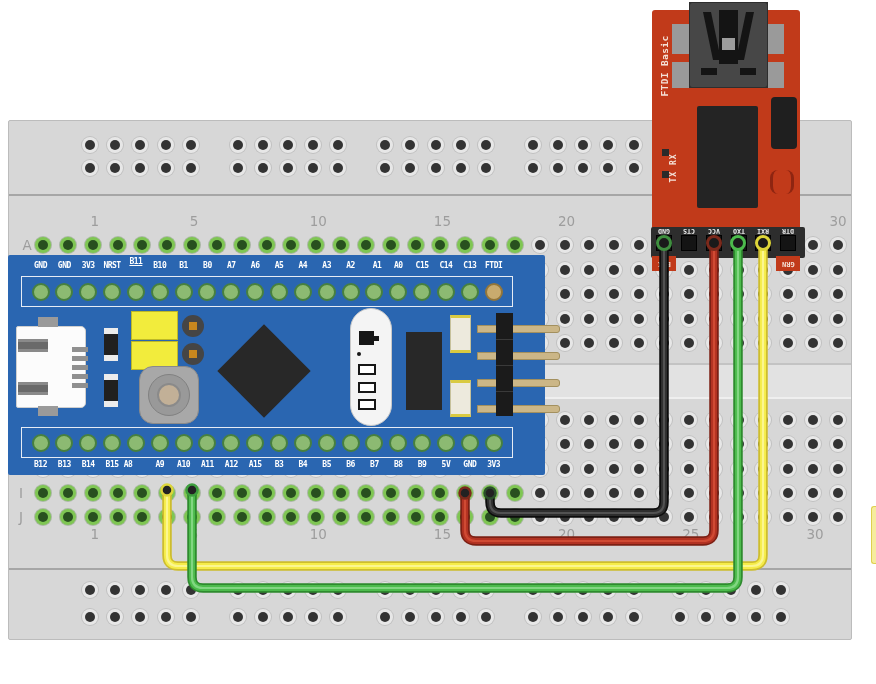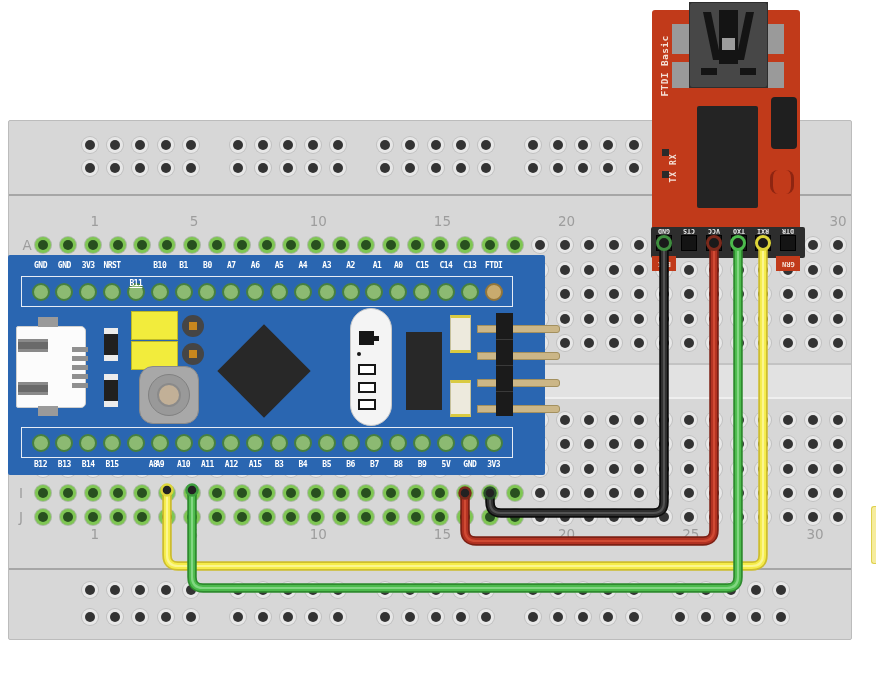--- a/index.html
+++ b/index.html
@@ -553,21 +553,21 @@
     <div id="bp-pins">
         <span class="bpin" style="left: 23.5px; top: 27.5px;"></span>
         <span class="plabel" style="left: 32.5px; top: 6px;">GND</span>
         <span class="bpin" style="left: 47.35px; top: 27.5px;"></span>
         <span class="plabel" style="left: 56.35px; top: 6px;">GND</span>
         <span class="bpin" style="left: 71.2px; top: 27.5px;"></span>
         <span class="plabel" style="left: 80.2px; top: 6px;">3V3</span>
         <span class="bpin" style="left: 95.05px; top: 27.5px;"></span>
         <span class="plabel" style="left: 104.05px; top: 6px;">NRST</span>
         <span class="bpin" style="left: 118.9px; top: 27.5px;"></span>
-        <span class="plabel" style="left: 127.9px; top: 24px; text-decoration: underline;">B11</span>
+        <span class="plabel" style="left: 127.9px; top: 2px; text-decoration: underline;">B11</span>
         <span class="bpin" style="left: 142.75px; top: 27.5px;"></span>
         <span class="plabel" style="left: 151.75px; top: 6px;">B10</span>
         <span class="bpin" style="left: 166.6px; top: 27.5px;"></span>
         <span class="plabel" style="left: 175.6px; top: 6px;">B1</span>
         <span class="bpin" style="left: 190.45px; top: 27.5px;"></span>
         <span class="plabel" style="left: 199.45px; top: 6px;">B0</span>
         <span class="bpin" style="left: 214.3px; top: 27.5px;"></span>
         <span class="plabel" style="left: 223.3px; top: 6px;">A7</span>
         <span class="bpin" style="left: 238.15px; top: 27.5px;"></span>
         <span class="plabel" style="left: 247.15px; top: 6px;">A6</span>
@@ -593,21 +593,21 @@
         <span class="plabel" style="left: 485.65px; top: 6px;">FTDI</span>
         <span class="bpin" style="left: 23.5px; top: 178.5px;"></span>
         <span class="plabel" style="left: 32.5px; top: 205px;">B12</span>
         <span class="bpin" style="left: 47.35px; top: 178.5px;"></span>
         <span class="plabel" style="left: 56.35px; top: 205px;">B13</span>
         <span class="bpin" style="left: 71.2px; top: 178.5px;"></span>
         <span class="plabel" style="left: 80.2px; top: 205px;">B14</span>
         <span class="bpin" style="left: 95.05px; top: 178.5px;"></span>
         <span class="plabel" style="left: 104.05px; top: 205px;">B15</span>
         <span class="bpin" style="left: 118.9px; top: 178.5px;"></span>
-        <span class="plabel" style="left: 145px; top: 205px; text-align: center;">A8</span>
+        <span class="plabel" style="left: 120px; top: 205px; text-align: center;">A8</span>
         <span class="bpin" style="left: 142.75px; top: 178.5px;"></span>
         <span class="plabel" style="left: 151.75px; top: 205px;">A9</span>
         <span class="bpin" style="left: 166.6px; top: 178.5px;"></span>
         <span class="plabel" style="left: 175.6px; top: 205px;">A10</span>
         <span class="bpin" style="left: 190.45px; top: 178.5px;"></span>
         <span class="plabel" style="left: 199.45px; top: 205px;">A11</span>
         <span class="bpin" style="left: 214.3px; top: 178.5px;"></span>
         <span class="plabel" style="left: 223.3px; top: 205px;">A12</span>
         <span class="bpin" style="left: 238.15px; top: 178.5px;"></span>
         <span class="plabel" style="left: 247.15px; top: 205px;">A15</span>

